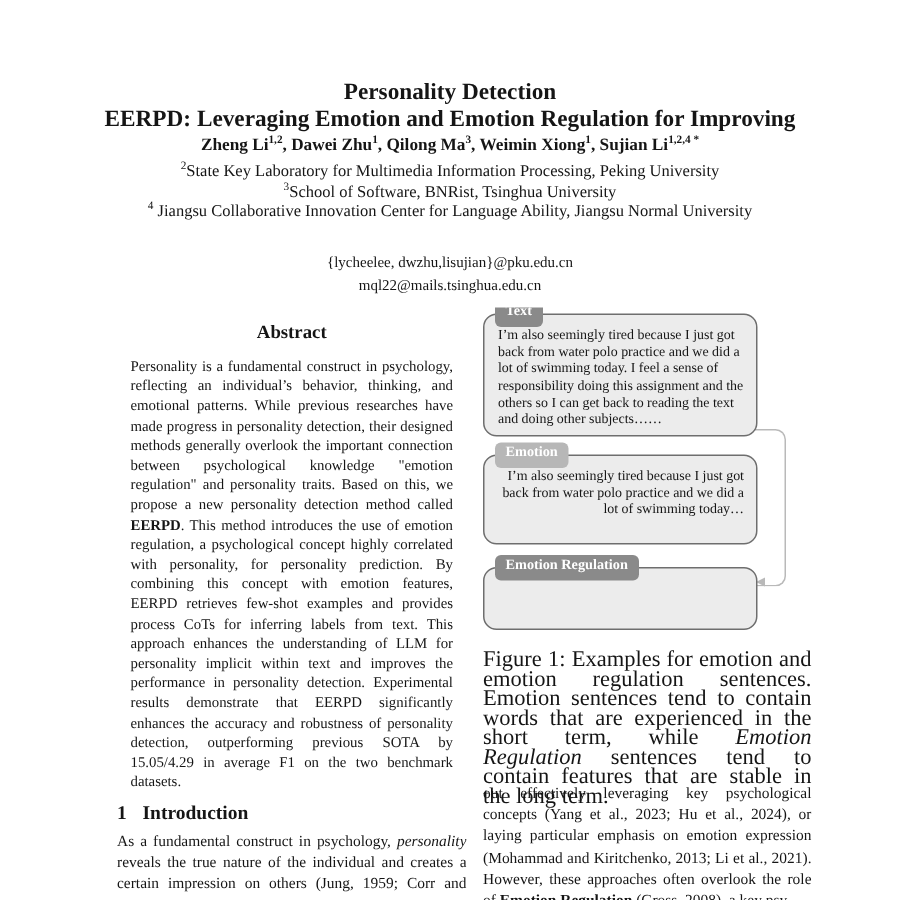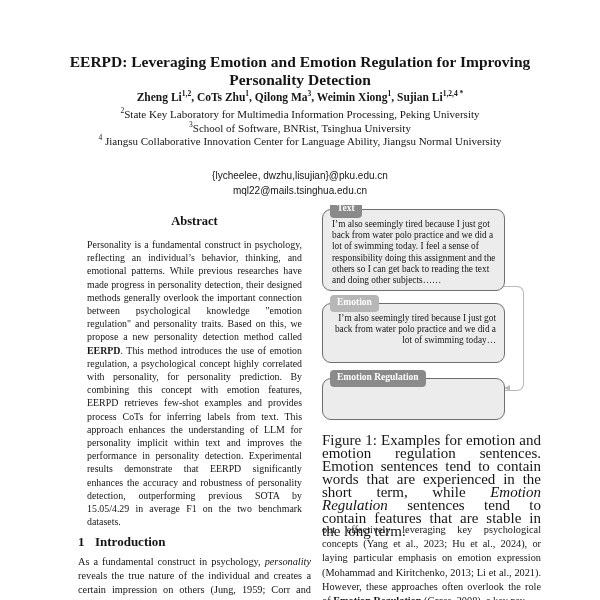--- a/index.html
+++ b/index.html
@@ -11,21 +11,21 @@
   
   .title{position:absolute;top:53px;left:48px;right:48px;text-align:center;
          font-weight:700;font-size:15.5px;line-height:17.5px;}
   .authors{position:absolute;top:91px;left:25px;right:25px;text-align:center;
            font-size:11.5px;font-weight:700;}
   .authors sup{font-size:7.5px;}
   .affils{position:absolute;top:108px;left:18px;right:18px;text-align:center;
           font-size:11px;line-height:13.6px;}
   .affils sup{font-size:7.5px;}
   .emails{position:absolute;top:169px;left:0;right:0;text-align:center;
-          font-family:Liberation Sans, sans-serif;
+          font-family:Liberation Serif, serif;
           font-size:10px;line-height:14.5px;}
 
   
   .col-left{position:absolute;left:78px;top:214px;width:233px;height:386px;overflow:hidden;}
   .abs-sec{position:absolute;top:0;left:0;right:0;}
   .abs-head{text-align:center;font-weight:700;font-size:12.5px;margin-bottom:9px;}
   .abs-body{margin:0 9px;text-align:justify;font-size:9.9px;line-height:13.2px;hyphens:auto;}
   .intro-sec{position:absolute;top:320px;left:0;right:0;}
   .sec-head{font-weight:700;font-size:13px;}
   .sec-num{display:inline-block;min-width:17px;}
@@ -58,25 +58,25 @@
            font-size:15px;line-height:13px;hyphens:auto;}
   .right-body{position:absolute;top:318px;left:0;right:0;text-align:justify;
               font-size:10.3px;line-height:14.2px;hyphens:auto;}
 </style>
 </head>
 <body>
 
 <div class="page">
 
   <div class="title">
+    <div>Personality Detection</div>
     <div>EERPD: Leveraging Emotion and Emotion Regulation for Improving</div>
-    <div>Personality Detection</div>
   </div>
 
-  <div class="authors"><span>Zheng Li</span><sup>1,2</sup><span>, CoTs Zhu</span><sup>1</sup><span>, Qilong Ma</span><sup>3</sup><span>, Weimin Xiong</span><sup>1</sup><span>, Sujian Li</span><sup>1,2,4 *</sup></div>
+  <div class="authors"><span>Zheng Li</span><sup>1,2</sup><span>, Dawei Zhu</span><sup>1</sup><span>, Qilong Ma</span><sup>3</sup><span>, Weimin Xiong</span><sup>1</sup><span>, Sujian Li</span><sup>1,2,4 *</sup></div>
 
   <div class="affils">
     <div><sup>2</sup><span>State Key Laboratory for Multimedia Information Processing, Peking University</span></div>
     <div><sup>3</sup><span>School of Software, BNRist, Tsinghua University</span></div>
     <div><sup>4</sup><span> Jiangsu Collaborative Innovation Center for Language Ability, Jiangsu Normal University</span></div>
   </div>
 
   <div class="emails">
     <div>{lycheelee, dwzhu,lisujian}@pku.edu.cn</div>
     <div>mql22@mails.tsinghua.edu.cn</div>

